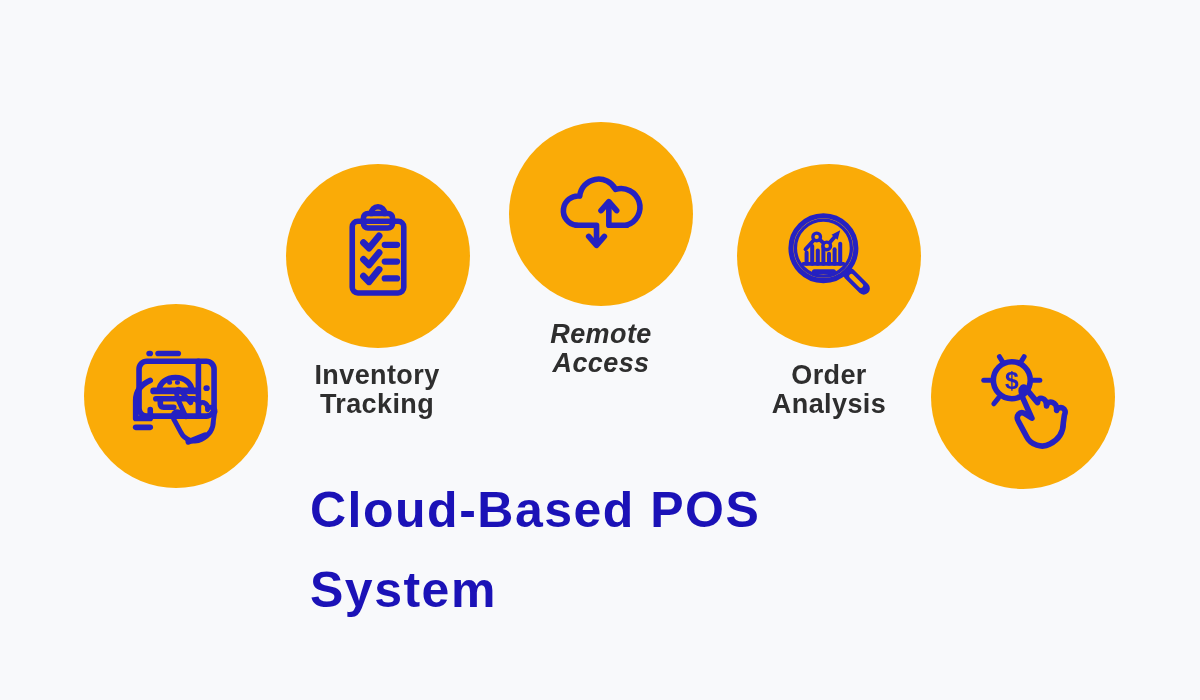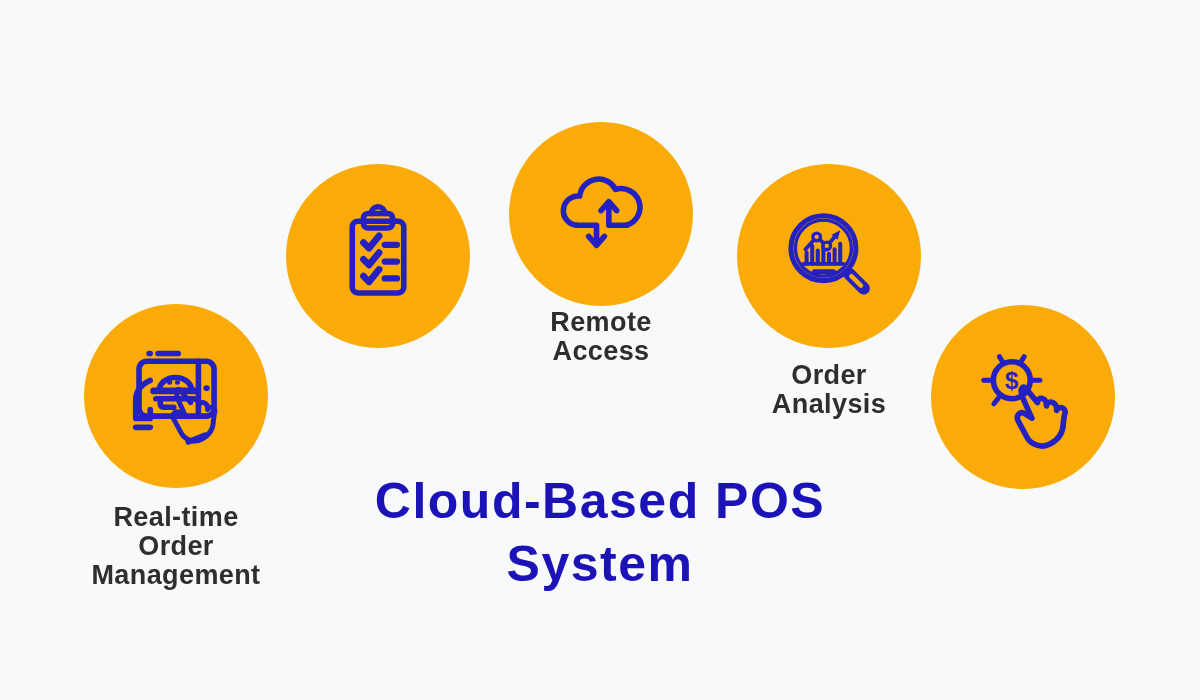--- a/index.html
+++ b/index.html
@@ -28,31 +28,31 @@
     text-align:center;
     white-space:pre-line;
     color:var(--label,#2E2E2E);
     font-size:27px;font-weight:800;
     letter-spacing:.4px;
     line-height:29px;
   }
   .title{
     position:absolute;
     left:310px;top:470px;width:580px;
-    text-align:center;
+    text-align:left;
     white-space:pre-line;
     color:var(--title,#1B12B7);
     font-size:50px;font-weight:800;
     letter-spacing:1.5px;
-    line-height:63px;
+    line-height:80px;
   }
   
   .c1{left:84px;top:304px;}   .l1{left:46px;top:503px;}
   .c2{left:286px;top:164px;}  .l2{left:247px;top:361px;}
-  .c3{left:509px;top:122px;}  .l3{left:471px;top:308px;}
+  .c3{left:509px;top:122px;}  .l3{left:471px;top:320px;font-style:italic;}
   .c4{left:737px;top:164px;}  .l4{left:699px;top:361px;}
   .c5{left:931px;top:305px;}  .l5{left:893px;top:503px;}
 </style>
 </head>
 <body>
 
 <div class="canvas">
 
   <div class="circle c1">
     <span class="icon">
@@ -69,40 +69,39 @@
         <path class="s" d="M36 52.5 L36 57 Q36 60 39 60 L48 60"></path>
         <path class="s" d="M27 36 C18 40 14 46 14 54 L14 70 L27 70 L27 62"></path>
         <path class="s" d="M14 78 L27 78"></path>
         <g transform="translate(13,13) scale(0.88)">
           <path class="s" d="M43 43 L52 63 L46 59 C41 56 37 61 40 66 L47 79 C51 87 61 90 68 86 C76 82 80 75 80 67 L81 60 C84 54 76 51 74 56 C75 48 66 46 65 52 C65 44 57 43 57 49 L47 37 C45 33 41 36 43 41 Z"></path>
         </g>
         <path class="s" d="M61 91 L76 85"></path>
       </svg>
     </span>
   </div>
-  <div class="label l1">Real-time
-Order
-Management</div>
 
   <div class="circle c2">
     <span class="icon">
       <svg viewBox="0 0 100 100">
         <rect class="s" x="27" y="19" width="46" height="64" rx="5"></rect>
         <rect class="s" x="37" y="12" width="26" height="13" rx="4"></rect>
         <path class="s" d="M44 12 a6 6 0 0 1 12 0"></path>
         <circle class="f" cx="50" cy="18.5" r="1.8"></circle>
         <path class="s" style="stroke-width:6" d="M37 38 l5 5 l9 -11"></path>
         <path class="s" style="stroke-width:6" d="M37 53 l5 5 l9 -11"></path>
         <path class="s" style="stroke-width:6" d="M37 68 l5 5 l9 -11"></path>
         <path class="s" style="stroke-width:5.5" d="M56 40 L67 40"></path>
         <path class="s" style="stroke-width:5.5" d="M56 55 L67 55"></path>
         <path class="s" style="stroke-width:5.5" d="M56 70 L67 70"></path>
       </svg>
     </span>
   </div>
+  <div class="label l2">Inventory
+Tracking</div>
 
   <div class="circle c3">
     <span class="icon">
       <svg viewBox="0 0 100 100">
         <path class="s" d="M28 60 A13 13 0 1 1 31 34 A17 17 0 0 1 63 28 A14 14 0 0 1 73 60"></path>
         <path class="s" d="M28 60 L46 60 L46 77"></path>
         <path class="s" d="M39 70 L46 78 L53 70"></path>
         <path class="s" d="M73 60 L57 60 L57 40"></path>
         <path class="s" d="M50 47 L57 39 L64 47"></path>
       </svg>

